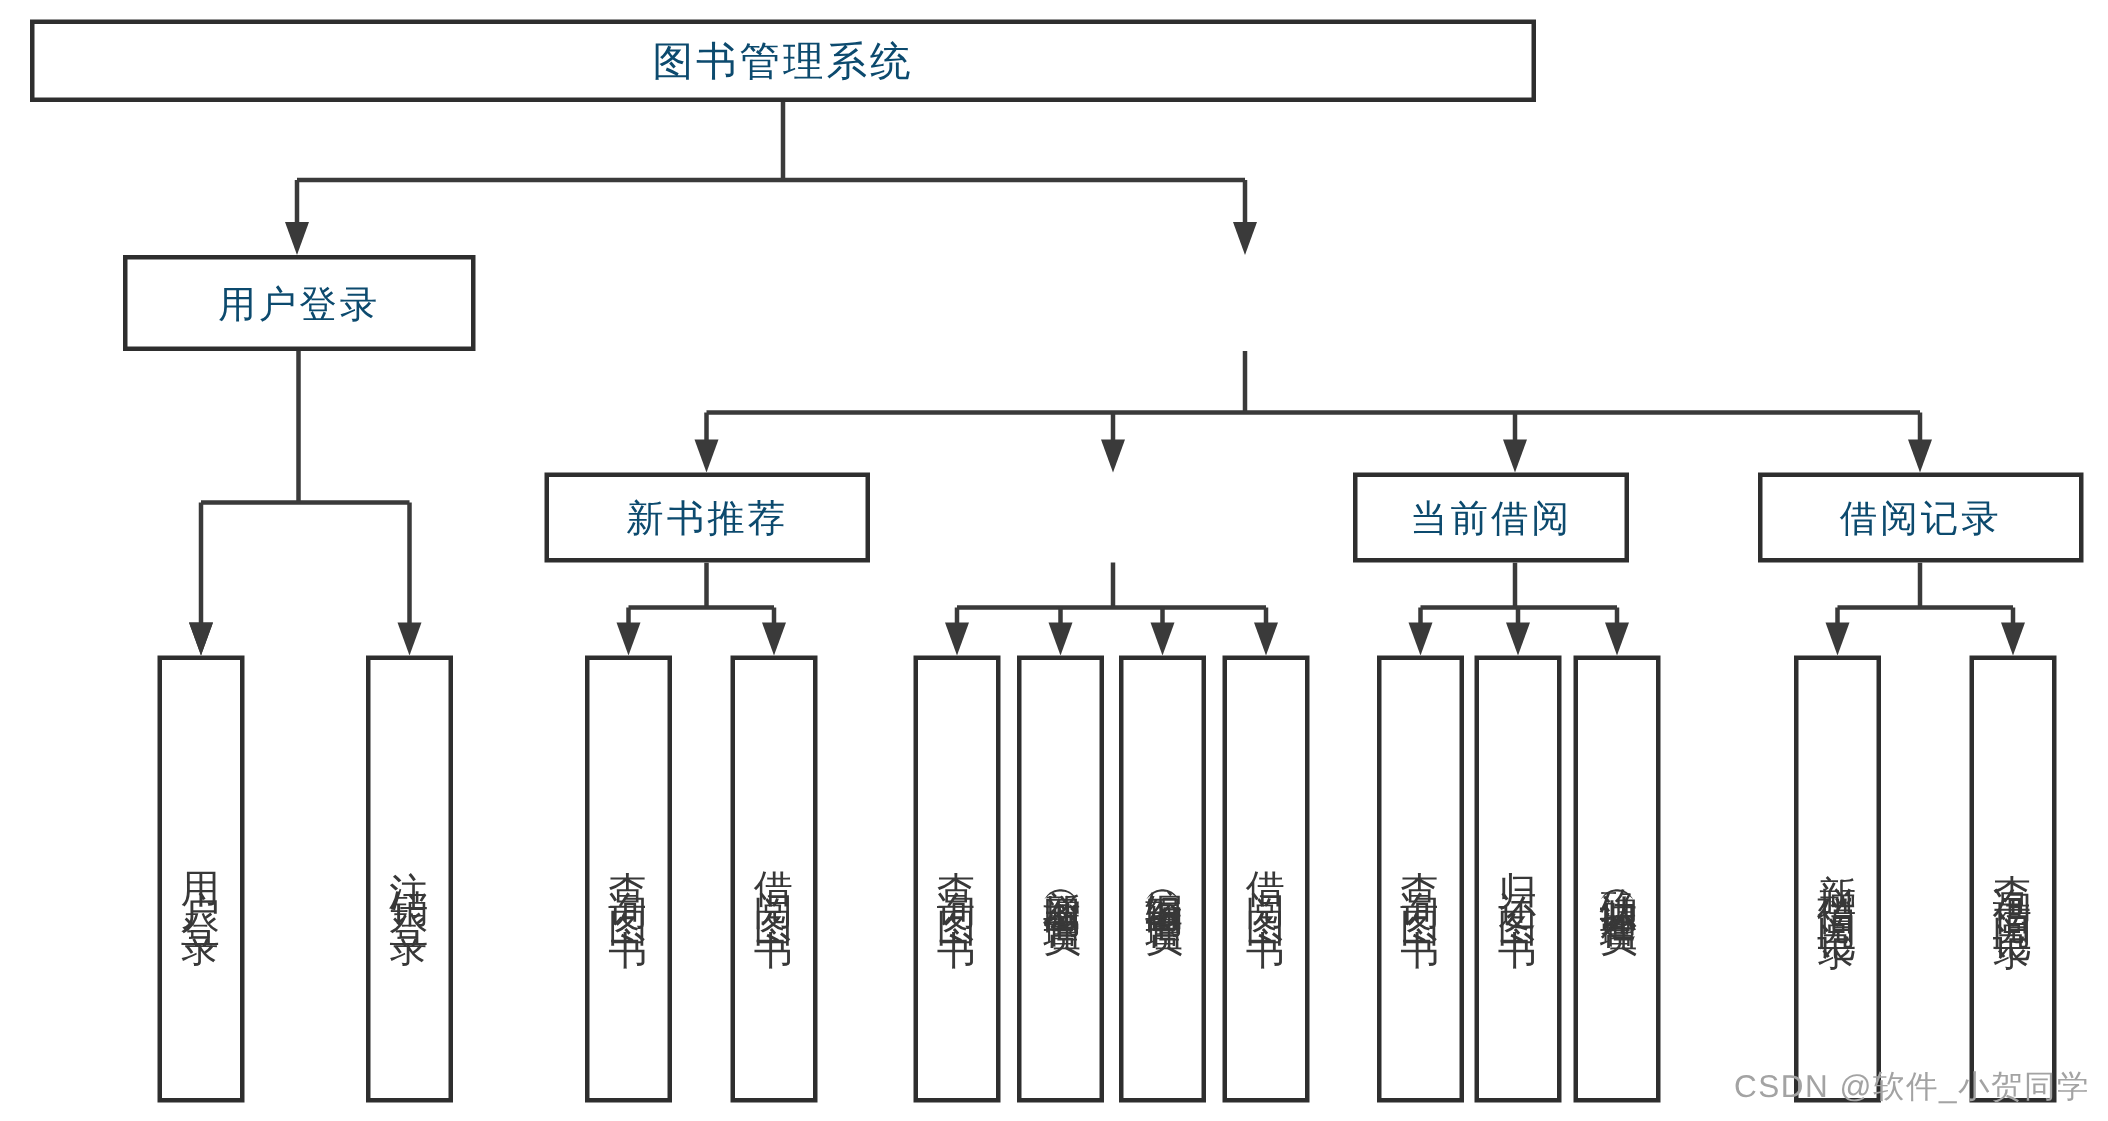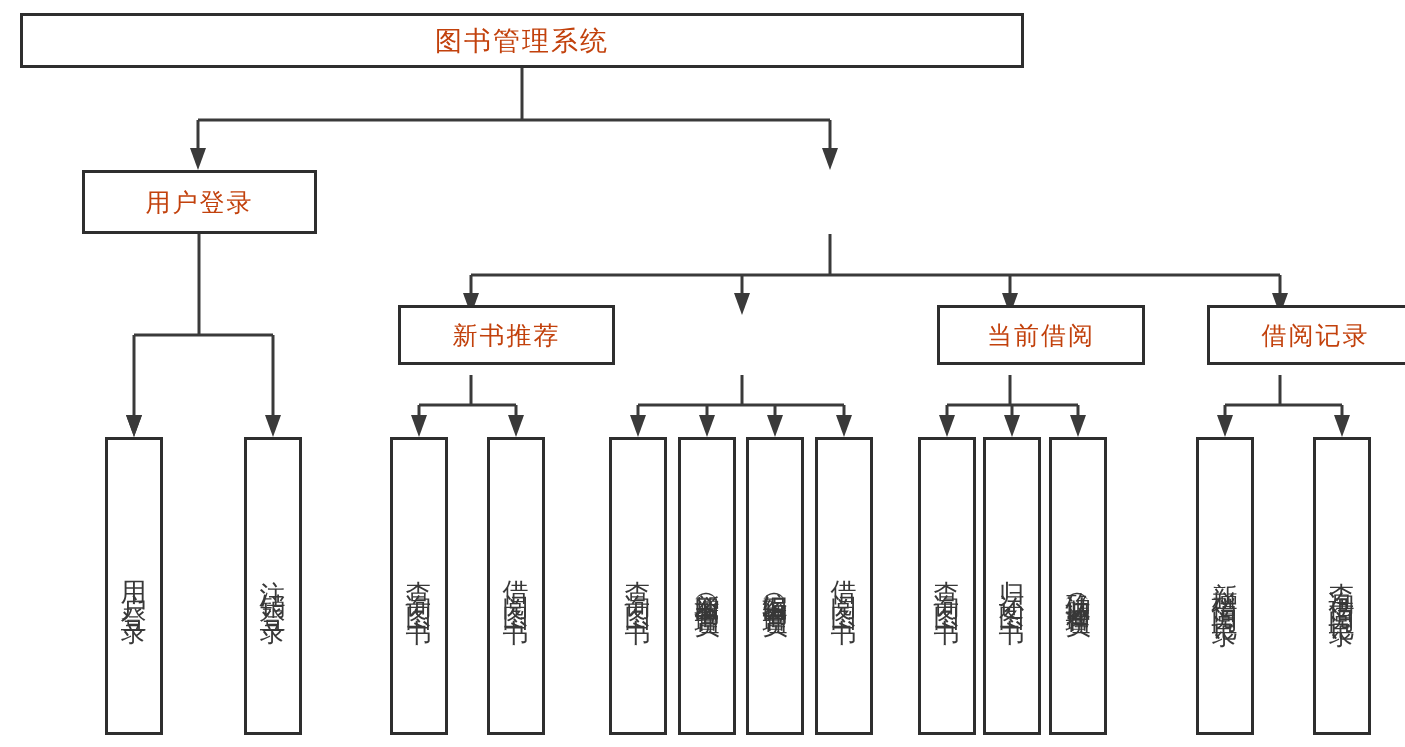--- a/index.html
+++ b/index.html
@@ -12,29 +12,29 @@
   }
   #canvas { position: absolute; left: 0; top: 0; width: 1405px; height: 747px; }
   svg.wires { position: absolute; left: 0; top: 0; z-index: 0; }
   .node {
     position: absolute;
     background: #ffffff;
     border: 3px solid #2e2e2e;
     display: flex; align-items: center; justify-content: center;
     z-index: 1;
   }
-  .hlabel { font-size: 25px; letter-spacing: 2px; color: #c2410c; white-space: nowrap; }
+  .hlabel { font-size: 25px; letter-spacing: 2px; color: #0c4a6e; white-space: nowrap; }
   .root-box  { left: 20px;  top: 13px;  width: 1004px; height: 55px; }
   .root-box .hlabel { font-size: 27px; }
   .l2-user   { left: 82px;  top: 170px; width: 235px; height: 64px; }
   .l2-book   { left: 712px; top: 170px; width: 236px; height: 64px; }
-  .l3 { top: 305px; height: 60px; width: 217px; margin-left: 35px; }
+  .l3 { top: 315px; height: 60px; width: 217px; }
   .l3-newbook { left: 363px; }
   .l3-borrow  { left: 634px; }
-  .l3-current { left: 902px; width: 208px; }
+  .l3-current { left: 902px; width: 184px; }
   .l3-record  { left: 1172px; }
   .leaf { top: 437px; width: 58px; height: 298px; }
   .vlabel {
     writing-mode: vertical-rl;
     text-orientation: mixed;
     font-size: 26px;
     color: #383838;
     line-height: 1;
     white-space: nowrap;
   }
@@ -197,13 +197,14 @@
   <div class="node leaf long leaf-11">
     <span class="vlabel">确认归还（管理员）</span>
   </div>
   <div class="node leaf len6 leaf-12">
     <span class="vlabel">新增借阅记录</span>
   </div>
   <div class="node leaf len6 leaf-13">
     <span class="vlabel">查询借阅记录</span>
   </div>
 
+  <div class="watermark">CSDN @软件_小贺同学</div>
 </div>
 
 </body></html>

